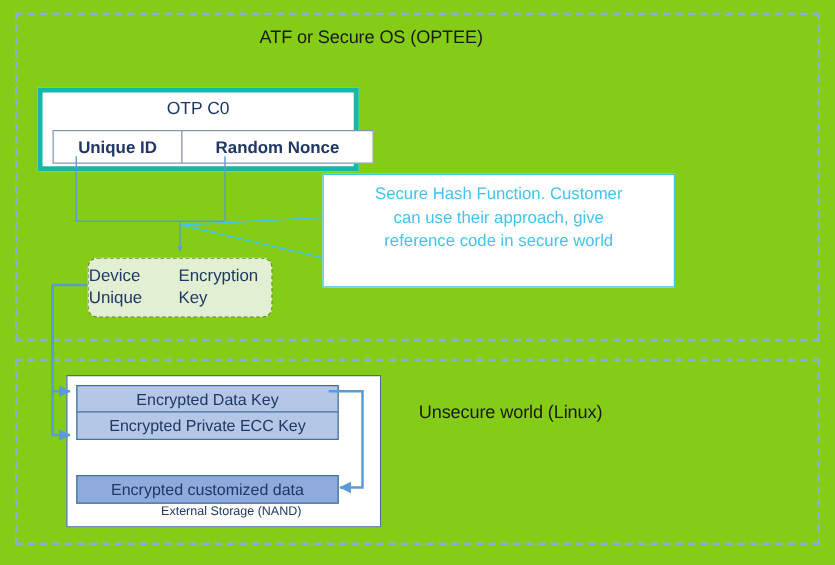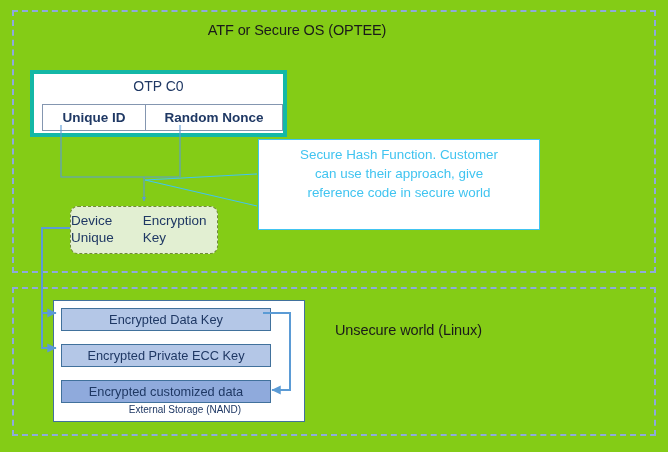--- a/index.html
+++ b/index.html
@@ -91,21 +91,21 @@
     justify-content: center;
     white-space: nowrap;
     font-weight: bold;
   }
   #otp-cell-unique-id {
     left: 8px;
     width: 104px;
   }
   #otp-cell-random-nonce {
     left: 111px;
-    width: 138px;
+    width: 154px;
   }
 
   
   #device-key-box {
     position: absolute;
     left: 70px;
     top: 206px;
     width: 148px;
     height: 48px;
     border: 1.5px dashed #70893c;
@@ -167,21 +167,21 @@
     border: 1px solid #41719c;
     box-sizing: border-box;
     display: flex;
     align-items: center;
     justify-content: center;
     font-size: 12.8px;
     color: #1f3864;
     white-space: nowrap;
   }
   #store-item-0 { top: 7px;  background: #b4c7e7; }
-  #store-item-1 { top: 43px; background: #b4c7e7; }
+  #store-item-1 { top: 28px; background: #b4c7e7; }
   #store-item-2 { top: 79px; background: #8faadc; }
 
   
   #connectors {
     position: absolute;
     left: 0;
     top: 0;
     width: 668px;
     height: 452px;
     pointer-events: none;

